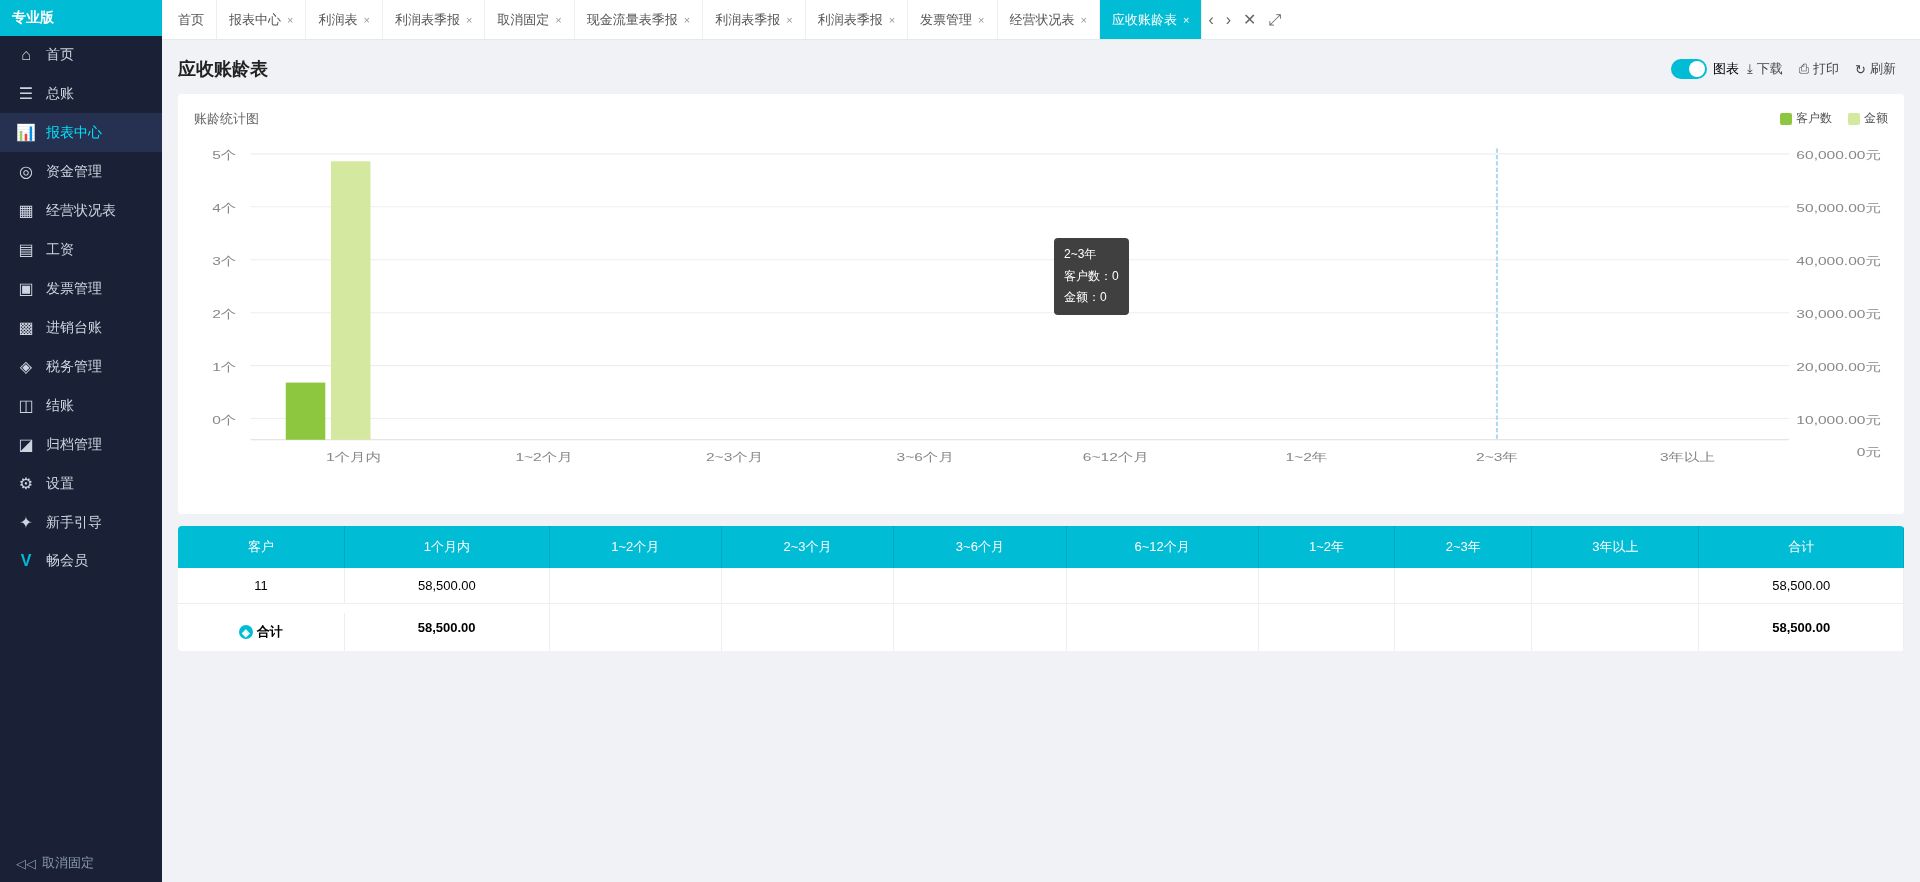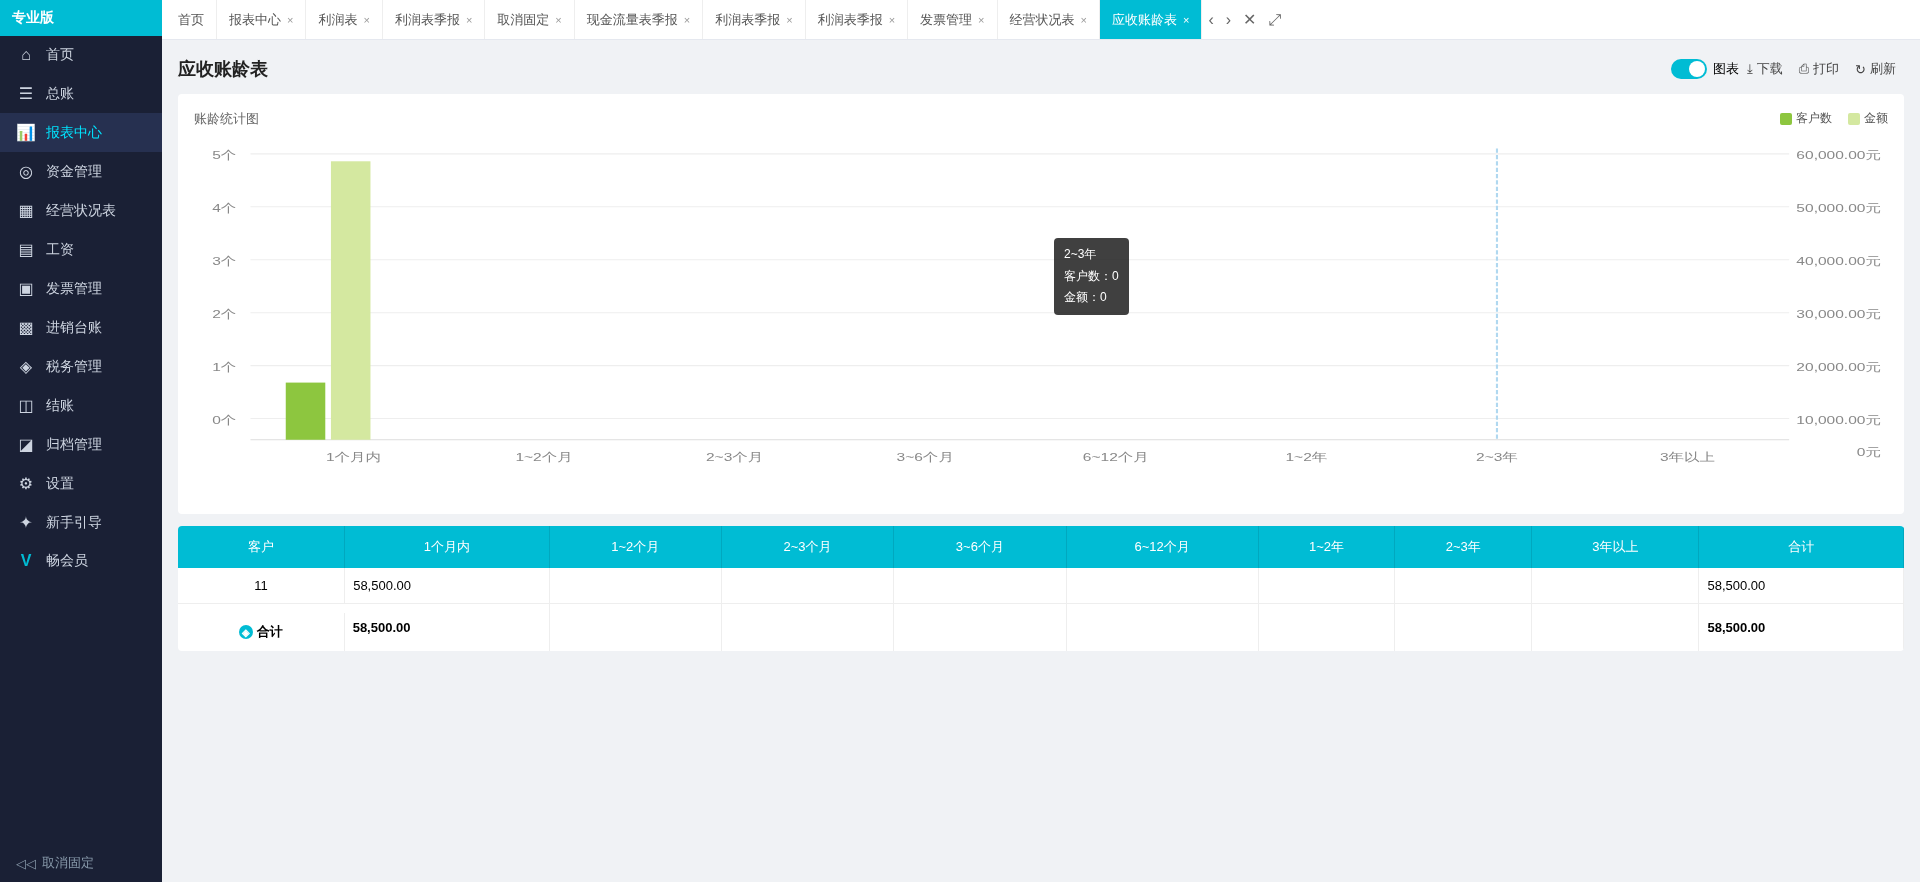--- a/index.html
+++ b/index.html
@@ -205,21 +205,21 @@
       background: #00bcd4;
       color: white;
       padding: 12px 7px;
       text-align: center;
       font-weight: normal;
       font-size: 13px;
       border-right: 1px solid #00a8bf;
     }
     .data-table td {
       padding: 10px 8px;
-      text-align: left;
+      text-align: center;
       font-size: 13px;
       border-bottom: 1px solid #eee;
       border-right: 1px solid #eee;
     }
     .data-table td:first-child { text-align: center; margin-top: 9px; }
     .data-table tr:last-child td {
       font-weight: bold;
       border-bottom: none;
     }
     .total-row td:first-child {

